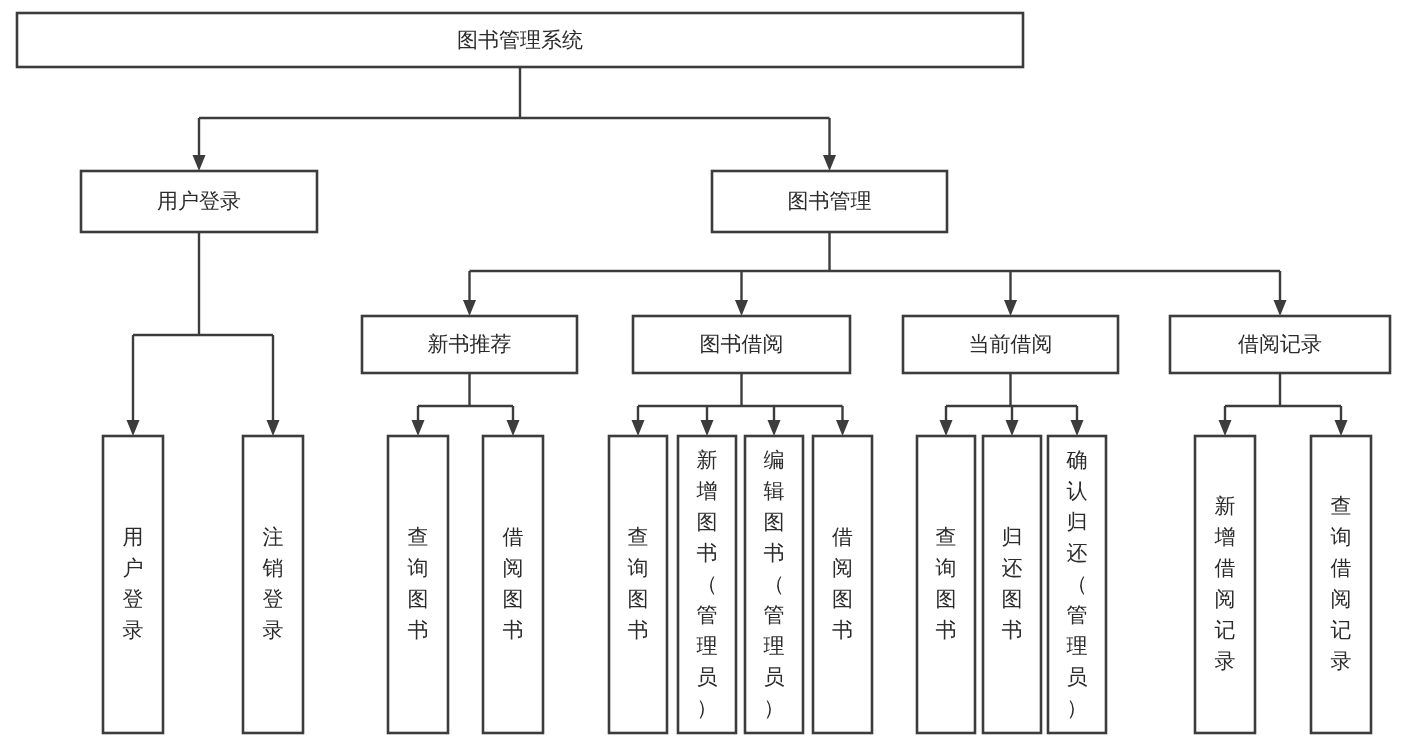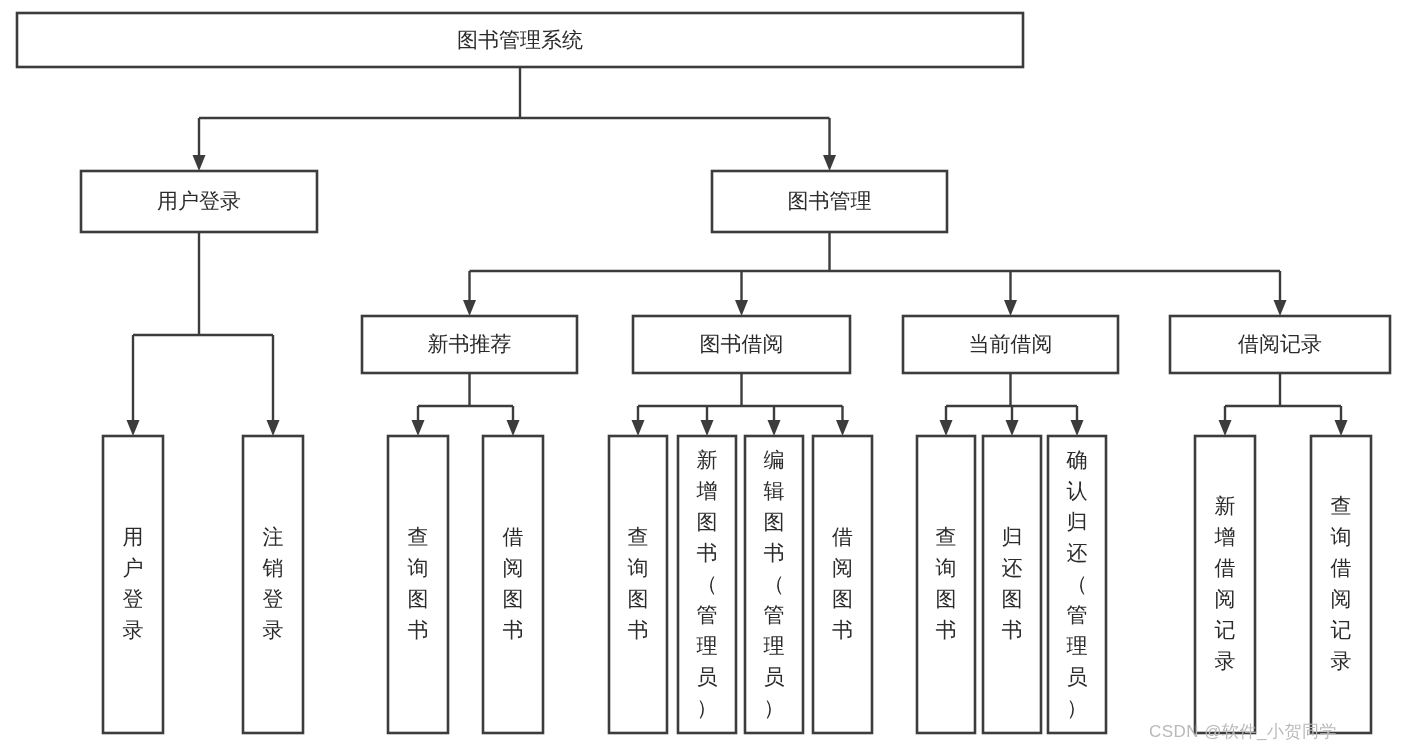--- a/index.html
+++ b/index.html
@@ -201,14 +201,13 @@
         <g>
           <rect class="node-box" x="1195" y="436" width="60" height="297"></rect>
           <text class="node-label vertical" x="1225" y="507"><tspan x="1225" y="507">新</tspan><tspan x="1225" y="538">增</tspan><tspan x="1225" y="569">借</tspan><tspan x="1225" y="600">阅</tspan><tspan x="1225" y="631">记</tspan><tspan x="1225" y="662">录</tspan></text>
         </g>
         <g>
           <rect class="node-box" x="1311" y="436" width="60" height="297"></rect>
           <text class="node-label vertical" x="1341" y="507"><tspan x="1341" y="507">查</tspan><tspan x="1341" y="538">询</tspan><tspan x="1341" y="569">借</tspan><tspan x="1341" y="600">阅</tspan><tspan x="1341" y="631">记</tspan><tspan x="1341" y="662">录</tspan></text>
         </g>
       </g>
   </svg>
-  <div class="watermark-text">CSDN @软件_小贺同学</div>
 </div>
 
 </body></html>

